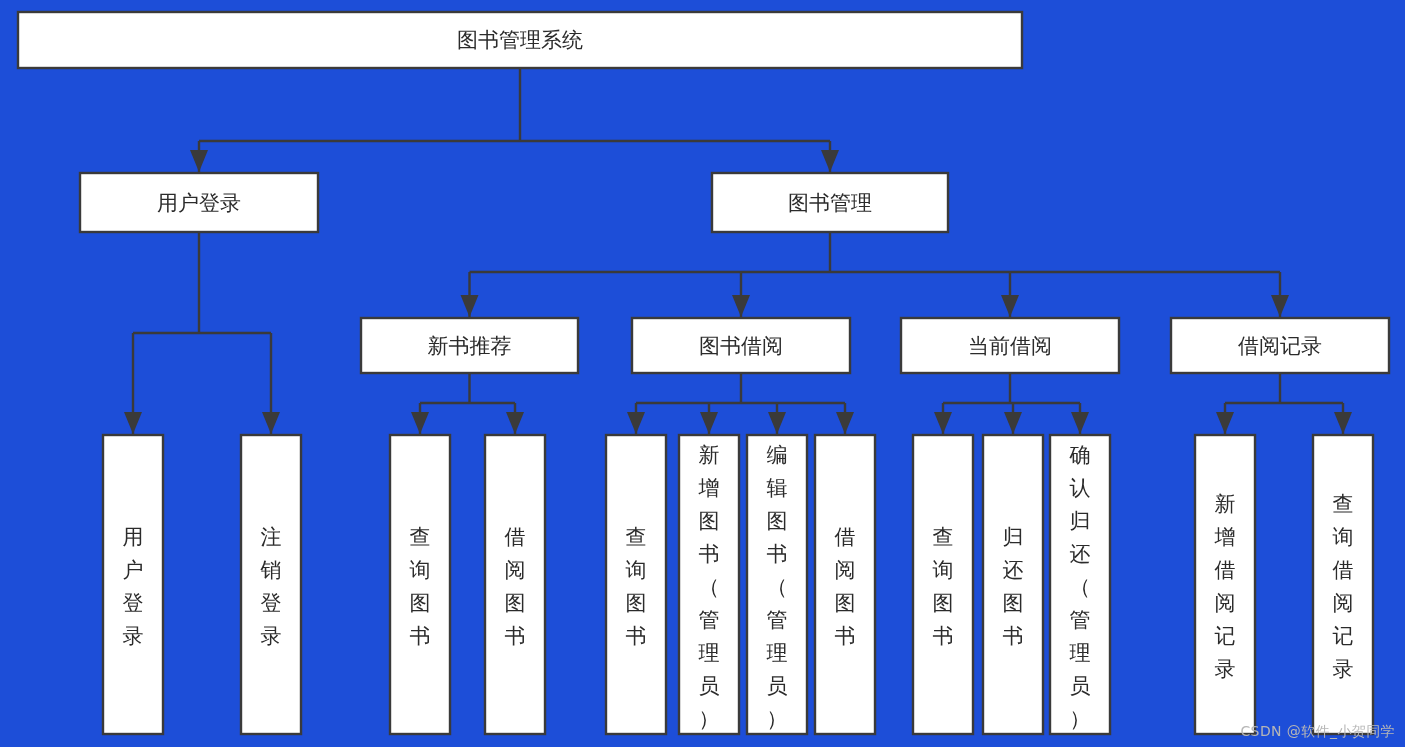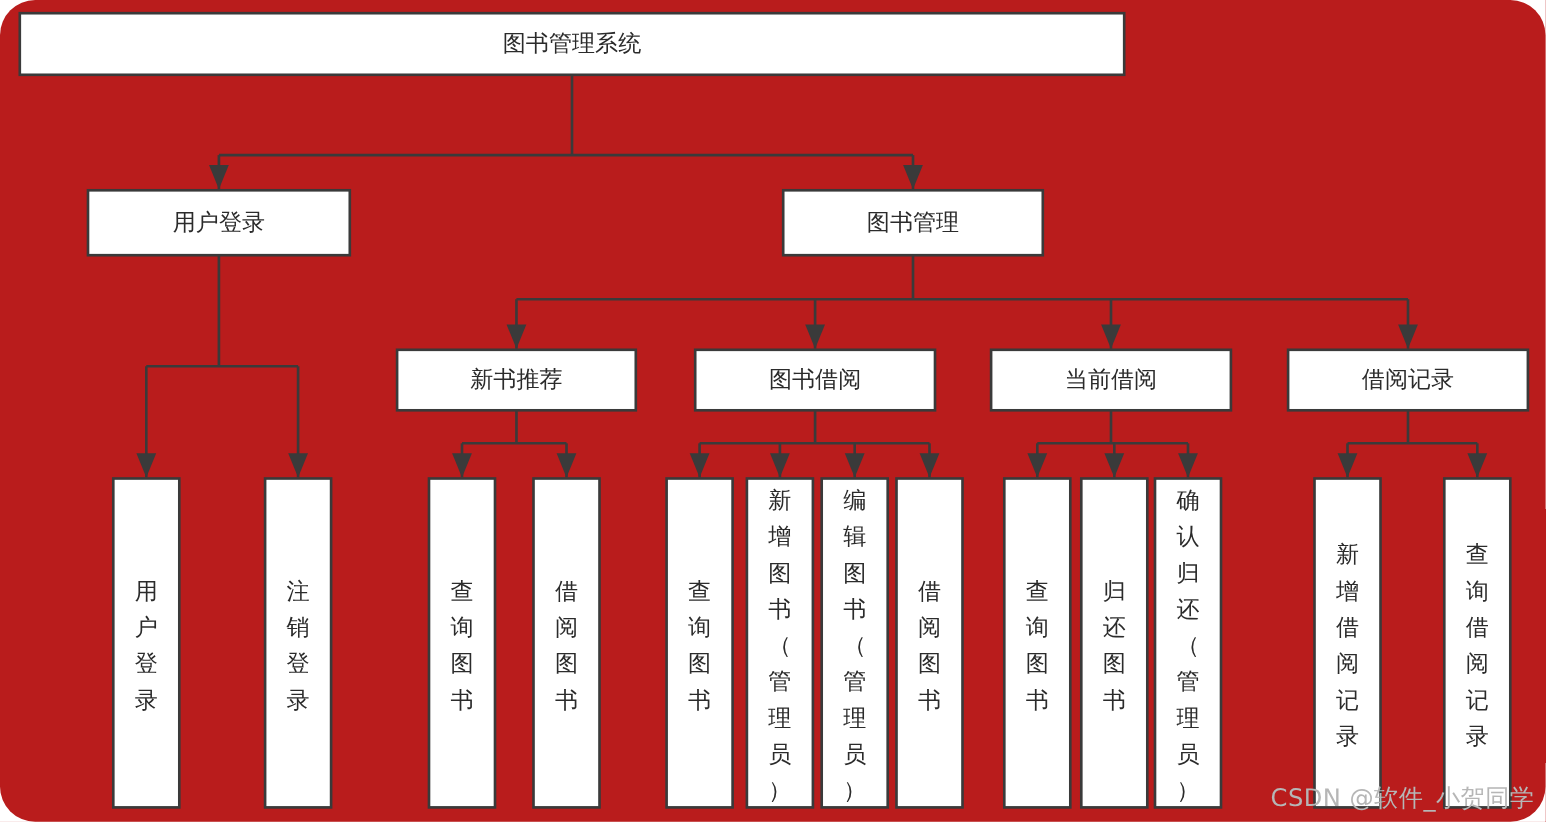--- a/index.html
+++ b/index.html
@@ -12,22 +12,21 @@
     font-family: "DejaVu Sans", "Liberation Sans", sans-serif;
     width: 1405px;
     height: 747px;
     overflow: hidden;
     position: relative;
   }
   #diagram-root {
     position: relative;
     width: 1405px;
     height: 747px;
-    background: #b91c1c;
-    border-radius: 32px;
+    background: #1d4ed8;
   }
   svg.diagram-canvas {
     position: absolute;
     top: 0;
     left: 0;
     width: 1405px;
     height: 747px;
     display: block;
   }
   .node-box {
@@ -61,21 +60,21 @@
     fill: #2b2b2b;
     font-family: "DejaVu Sans", "Liberation Sans", sans-serif;
     font-size: 21px;
     text-anchor: middle;
   }
   .watermark {
     position: absolute;
     right: 10px;
     bottom: 6px;
     color: #b6b6b6;
-    font-size: 22px;
+    font-size: 14px;
     font-family: "DejaVu Sans", "Liberation Sans", sans-serif;
     letter-spacing: 0.4px;
     white-space: nowrap;
     user-select: none;
     pointer-events: none;
   }
 </style>
 </head>
 <body>
 

